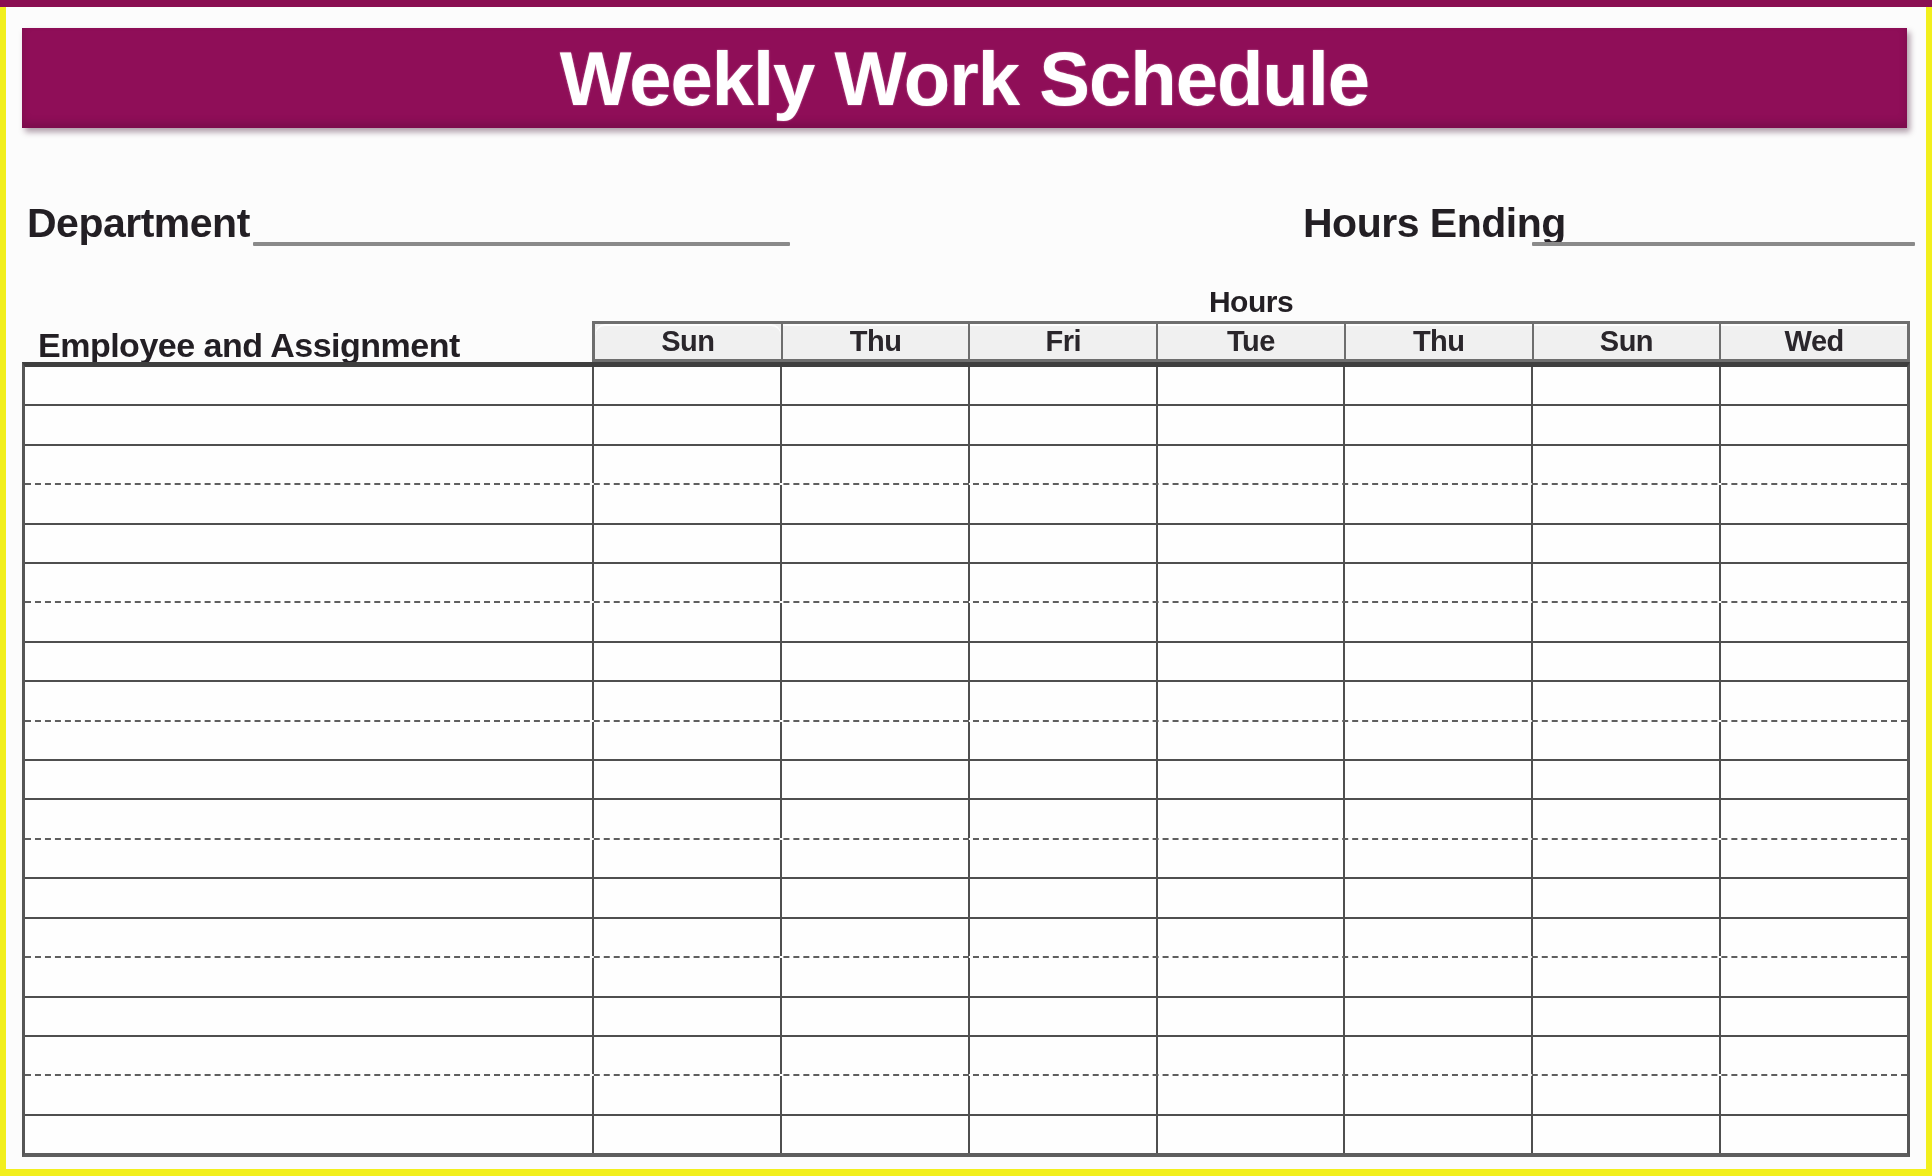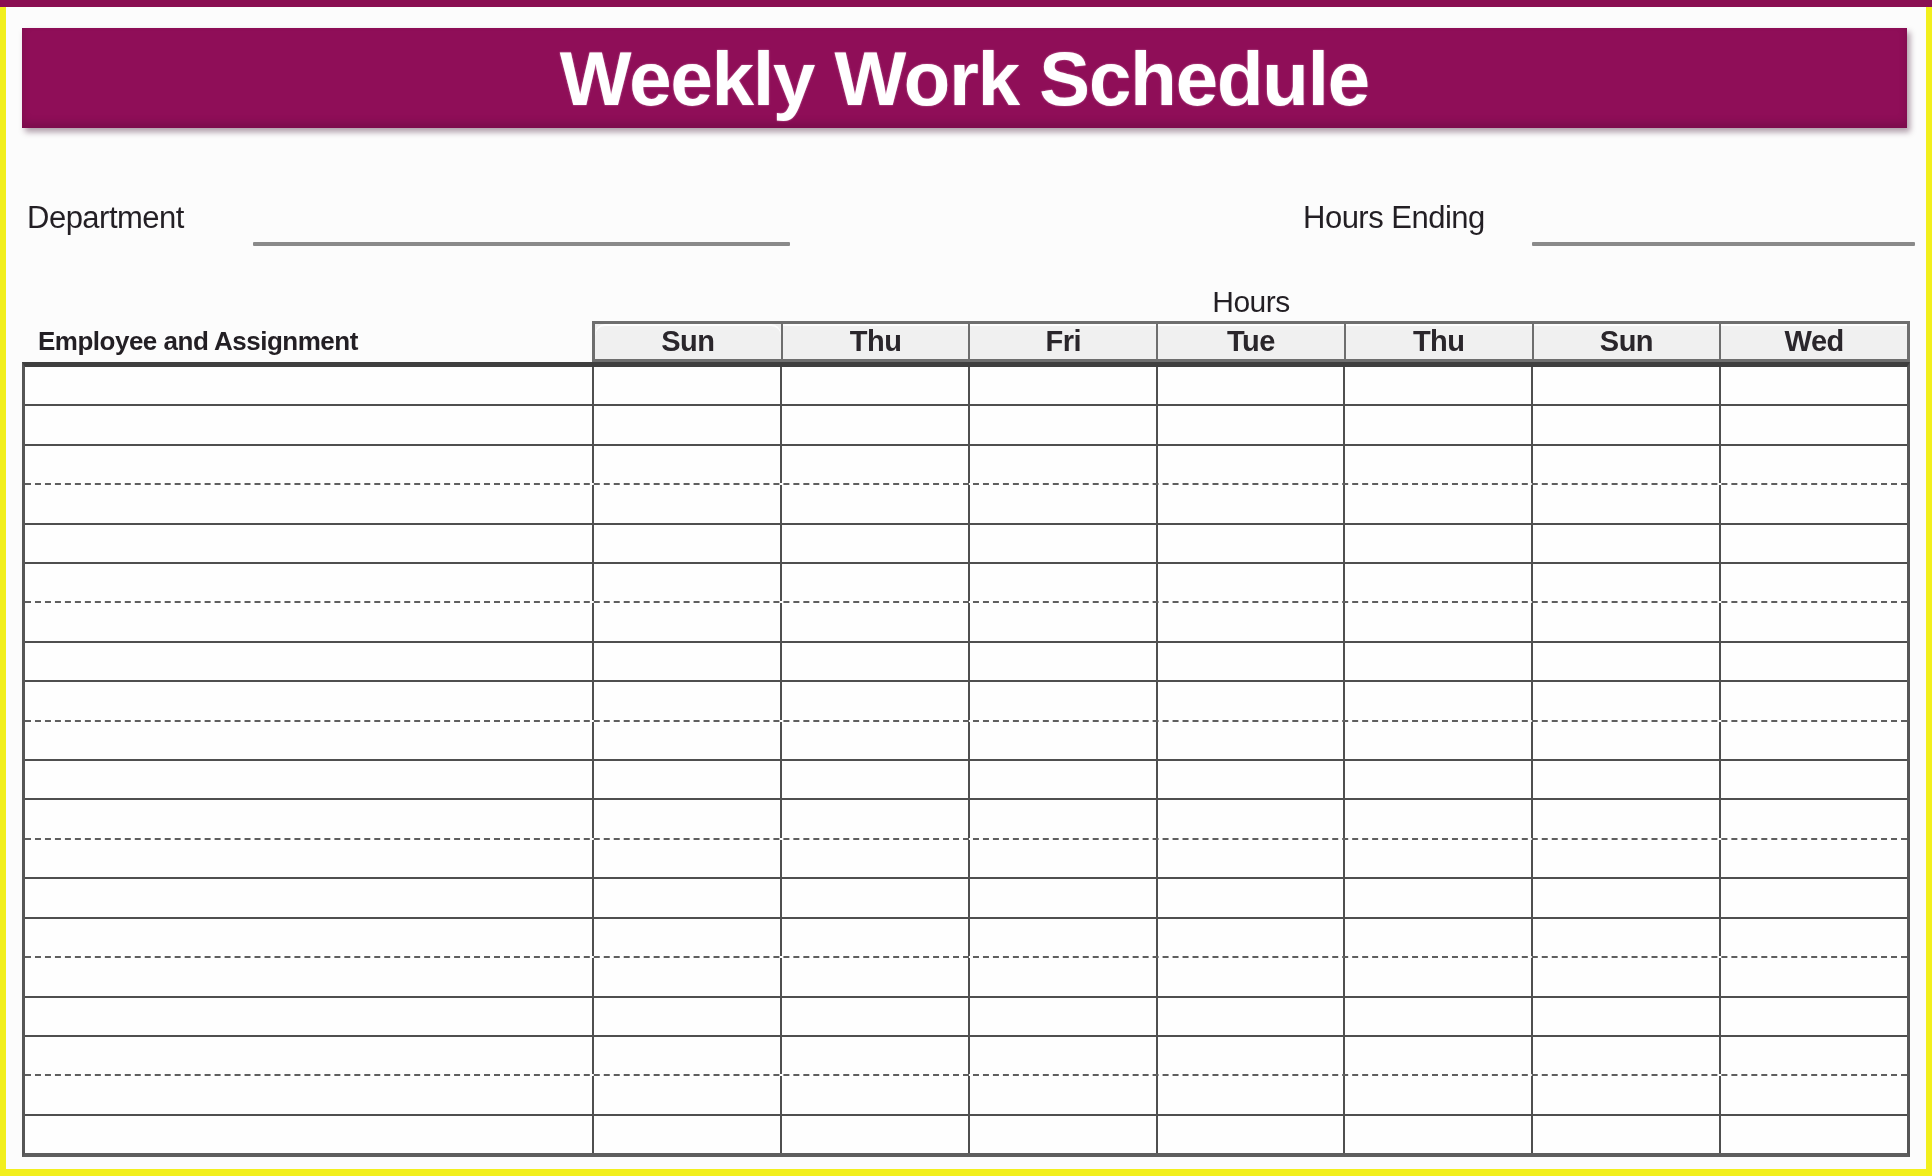--- a/index.html
+++ b/index.html
@@ -43,43 +43,43 @@
     margin:0;width:100%;height:100%;
     line-height:102px;text-align:center;
     font-size:76px;font-weight:bold;color:var(--title-text);
     letter-spacing:-1px;
     text-shadow:0 0 2px rgba(255,225,240,0.55);
   }
 
   
   .field-label{
     position:absolute;
-    font-size:31px;font-weight:normal;color:var(--text);
+    font-size:41px;font-weight:bold;color:var(--text);
     letter-spacing:-0.5px;white-space:nowrap;
   }
   .dept-label{left:27px;top:200px;}
   .we-label{left:1303px;top:200px;}
   .fill-line{
     position:absolute;height:4px;background:var(--field-line);
     border-radius:1px;
   }
   .dept-line{left:253px;top:242px;width:537px;}
   .we-line{left:1532px;top:242px;width:383px;}
 
   
   .hours-label{
     position:absolute;left:592px;top:285px;width:1318px;
-    text-align:center;font-size:30px;font-weight:normal;color:var(--text);
+    text-align:center;font-size:30px;font-weight:bold;color:var(--text);
     letter-spacing:-0.5px;
   }
 
   
   .emp-header{
     position:absolute;left:38px;top:326px;
-    font-size:26px;font-weight:bold;color:var(--text);
+    font-size:34px;font-weight:bold;color:var(--text);
     letter-spacing:-0.5px;white-space:nowrap;
   }
 
   
   .day-header-row{
     position:absolute;left:592px;top:321px;width:1318px;height:41px;
     display:flex;box-sizing:border-box;
     background:var(--header-fill);
     border:3px solid var(--header-border);
   }

